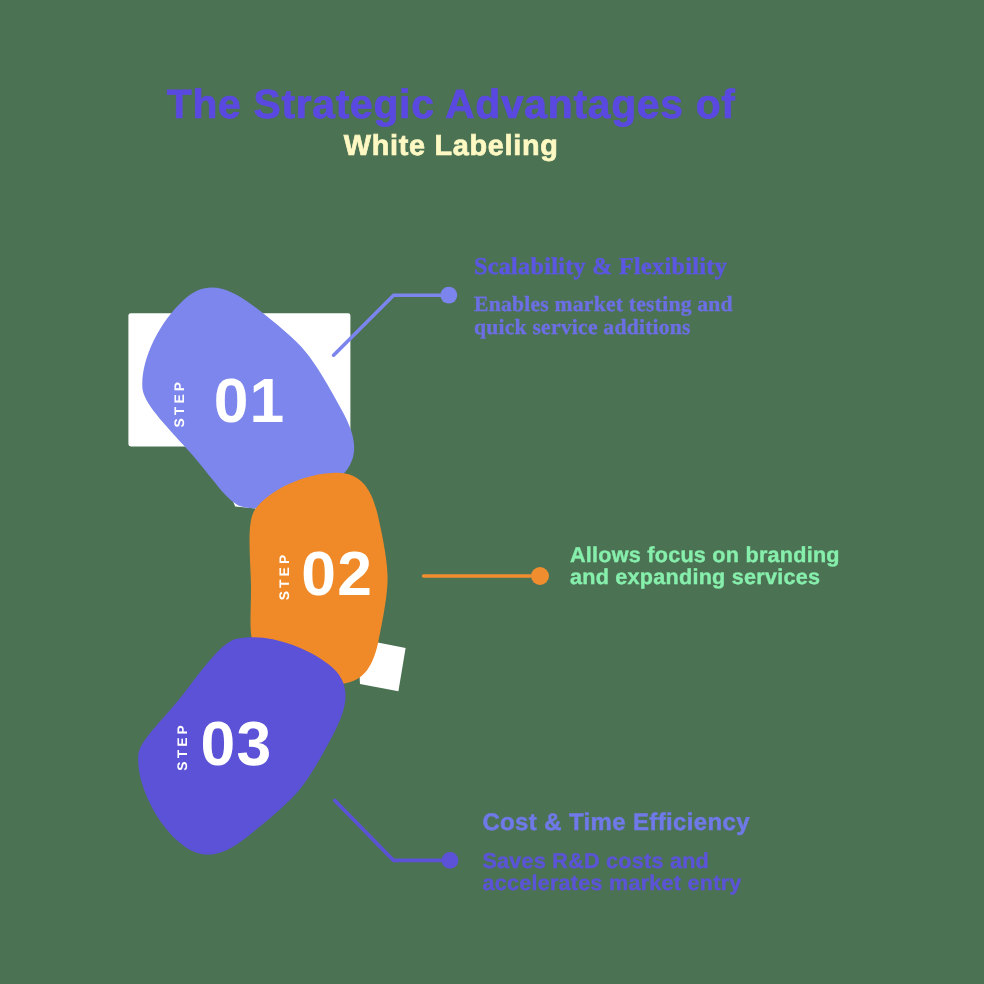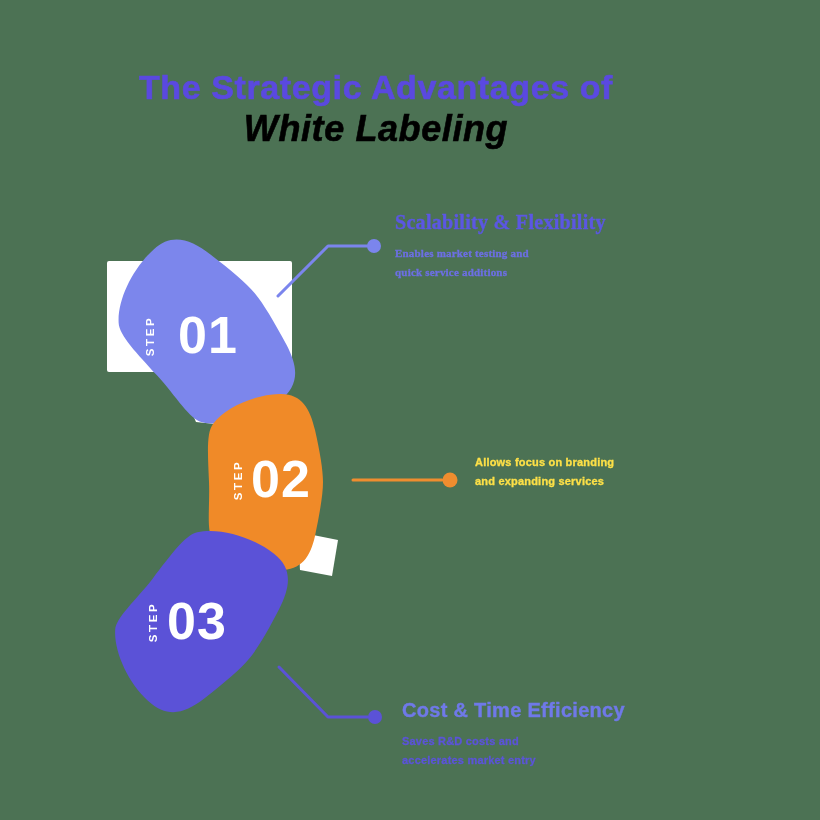--- a/index.html
+++ b/index.html
@@ -17,46 +17,46 @@
   svg.arc{position:absolute;left:0;top:0;}
 
   .title{
     position:absolute;left:0;width:752px;
     text-align:center;
     font-weight:800;
     letter-spacing:0.6px;
     -webkit-text-stroke:0.6px currentColor;
   }
   .title-1{top:68px;font-size:34px;color:#5A49E0;}
-  .title-2{top:108px;font-size:36px;color:#000000;font-style:italic;}
+  .title-2{top:108px;font-size:24px;color:#fef9c3;}
 
   .callout{position:absolute;}
   .callout h3{
     margin:0;
     font-size:20px;
     font-weight:800;
     letter-spacing:0.3px;
     -webkit-text-stroke:0.4px currentColor;
   }
   .callout p{
     margin:10px 0 0 0;
-    font-size:11px;
+    font-size:18px;
     font-weight:700;
     line-height:19px;
     letter-spacing:0.2px;
     white-space:pre-line;
     -webkit-text-stroke:0.3px currentColor;
   }
   .co-1{left:395px;top:211px;font-family:Liberation Serif, serif;}
   .co-1 h3{color:#5B57E2;}
   .co-1 p{color:#6C6FE3;}
   .co-2{left:475px;top:443px;}
   .co-2 h3{color:#5A52E0;}
-  .co-2 p{color:#fde047;}
-  .co-3{left:402px;top:675px;margin-top:24px;}
+  .co-2 p{color:#86efac;}
+  .co-3{left:402px;top:675px;}
   .co-3 h3{color:#6F79E8;}
   .co-3 p{color:#5B54D8;}
 
   .step-num{
     position:absolute;
     color:#FFFFFF;
     font-size:52px;
     font-weight:700;
     letter-spacing:1px;
     transform:translate(-50%,-54%);

